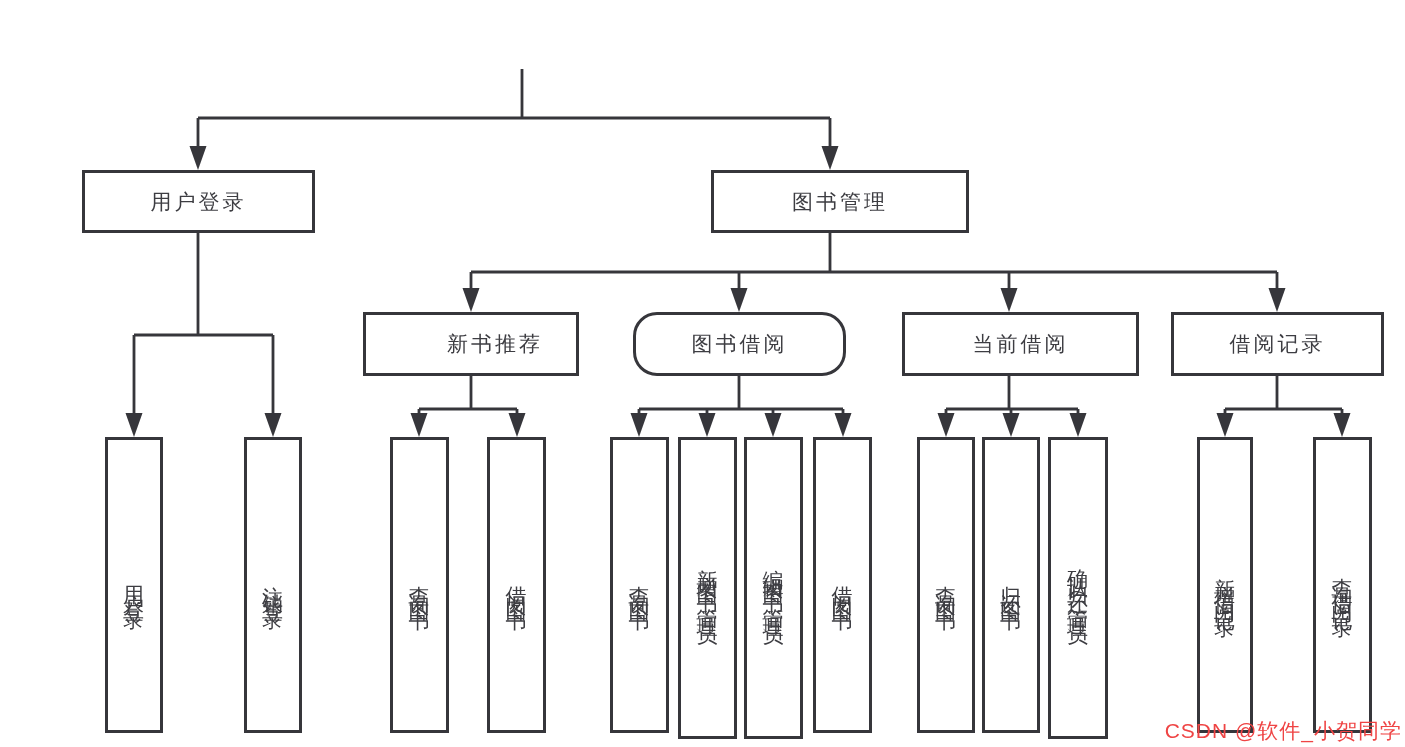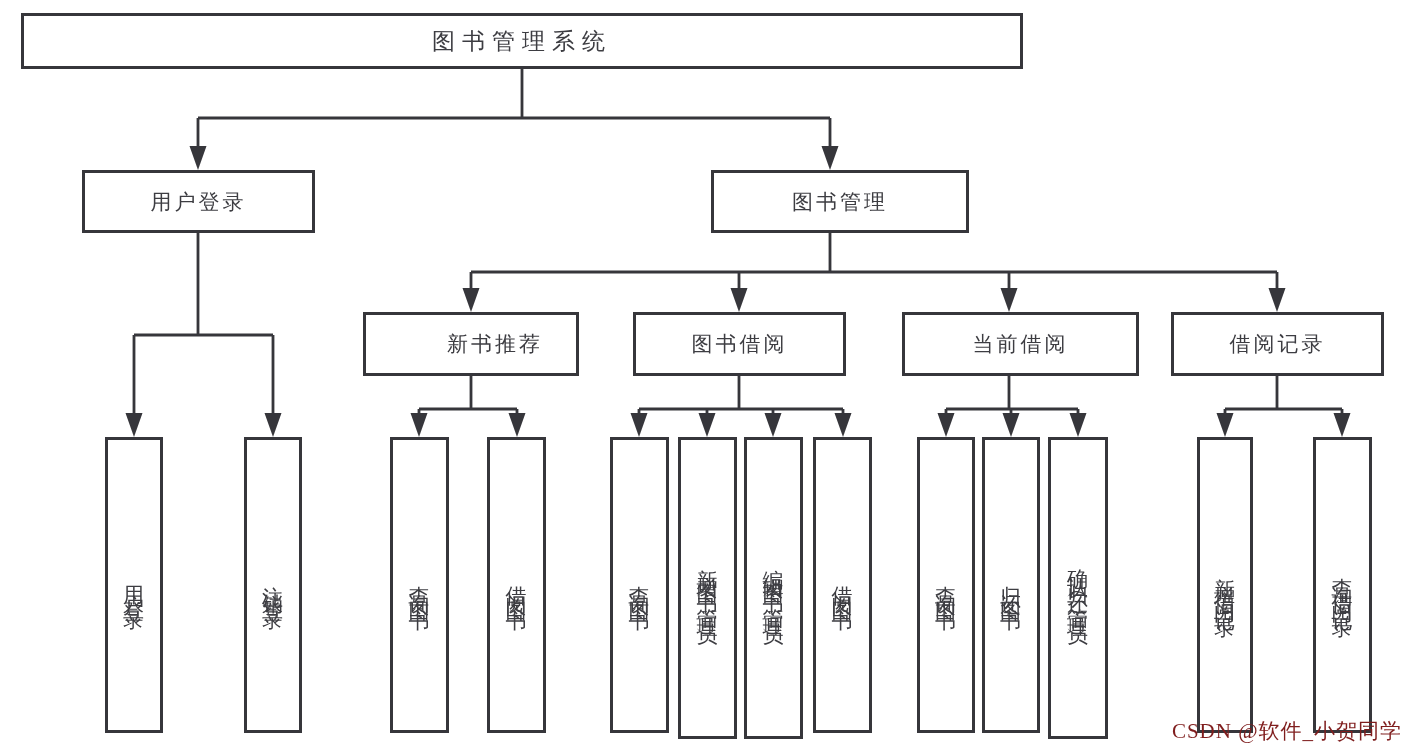--- a/index.html
+++ b/index.html
@@ -43,32 +43,31 @@
     font-size: 21px;
     letter-spacing: 8px;
     line-height: 1;
     white-space: nowrap;
   }
   .watermark {
     position: absolute;
     top: 717px;
     right: 3px;
     font-size: 21px;
-    color: #7f1d1d;
+    color: #ef4444;
     letter-spacing: 1px;
     z-index: 5;
     white-space: nowrap;
-    font-family: Liberation Serif, serif;
   }
   
   .n-root  { left:21px;  top:13px;  width:1002px; height:56px; }
   .n-ul    { left:82px;  top:170px; width:233px;  height:63px; }
   .n-bm    { left:711px; top:170px; width:258px;  height:63px; }
   .n-nbr   { left:363px; top:312px; width:216px;  height:64px;padding-left:48px; }
-  .n-bb    { left:633px; top:312px; width:213px;  height:64px; }
+  .n-bb    { left:633px; top:312px; width:213px;  height:64px;border-radius:24px; }
   .n-cb    { left:902px; top:312px; width:237px;  height:64px; }
   .n-br    { left:1171px;top:312px; width:213px;  height:64px; }
   .leaf    { top:437px; height:296px; }
   .leaf-tall { top:437px; height:302px; }
   .l-g1a { left:105px;  width:58px; }
   .l-g1b { left:244px;  width:58px; }
   .l-g2a { left:390px;  width:59px; }
   .l-g2b { left:487px;  width:59px; }
   .l-g3a { left:610px;  width:59px; }
   .l-g3b { left:678px;  width:59px; }
@@ -118,23 +117,20 @@
       <path d="M773 437 L764.5 413 L781.5 413 Z"></path>
       <path d="M843 437 L834.5 413 L851.5 413 Z"></path>
       <path d="M946 437 L937.5 413 L954.5 413 Z"></path>
       <path d="M1011 437 L1002.5 413 L1019.5 413 Z"></path>
       <path d="M1078 437 L1069.5 413 L1086.5 413 Z"></path>
       <path d="M1225 437 L1216.5 413 L1233.5 413 Z"></path>
       <path d="M1342 437 L1333.5 413 L1350.5 413 Z"></path>
     </g>
   </svg>
 
-  <div class="box n-root">
-    <span class="hlabel root-label">图书管理系统</span>
-  </div>
 
   <div class="box n-ul">
     <span class="hlabel">用户登录</span>
   </div>
   <div class="box n-bm">
     <span class="hlabel">图书管理</span>
   </div>
 
   <div class="box n-nbr">
     <span class="hlabel">新书推荐</span>

